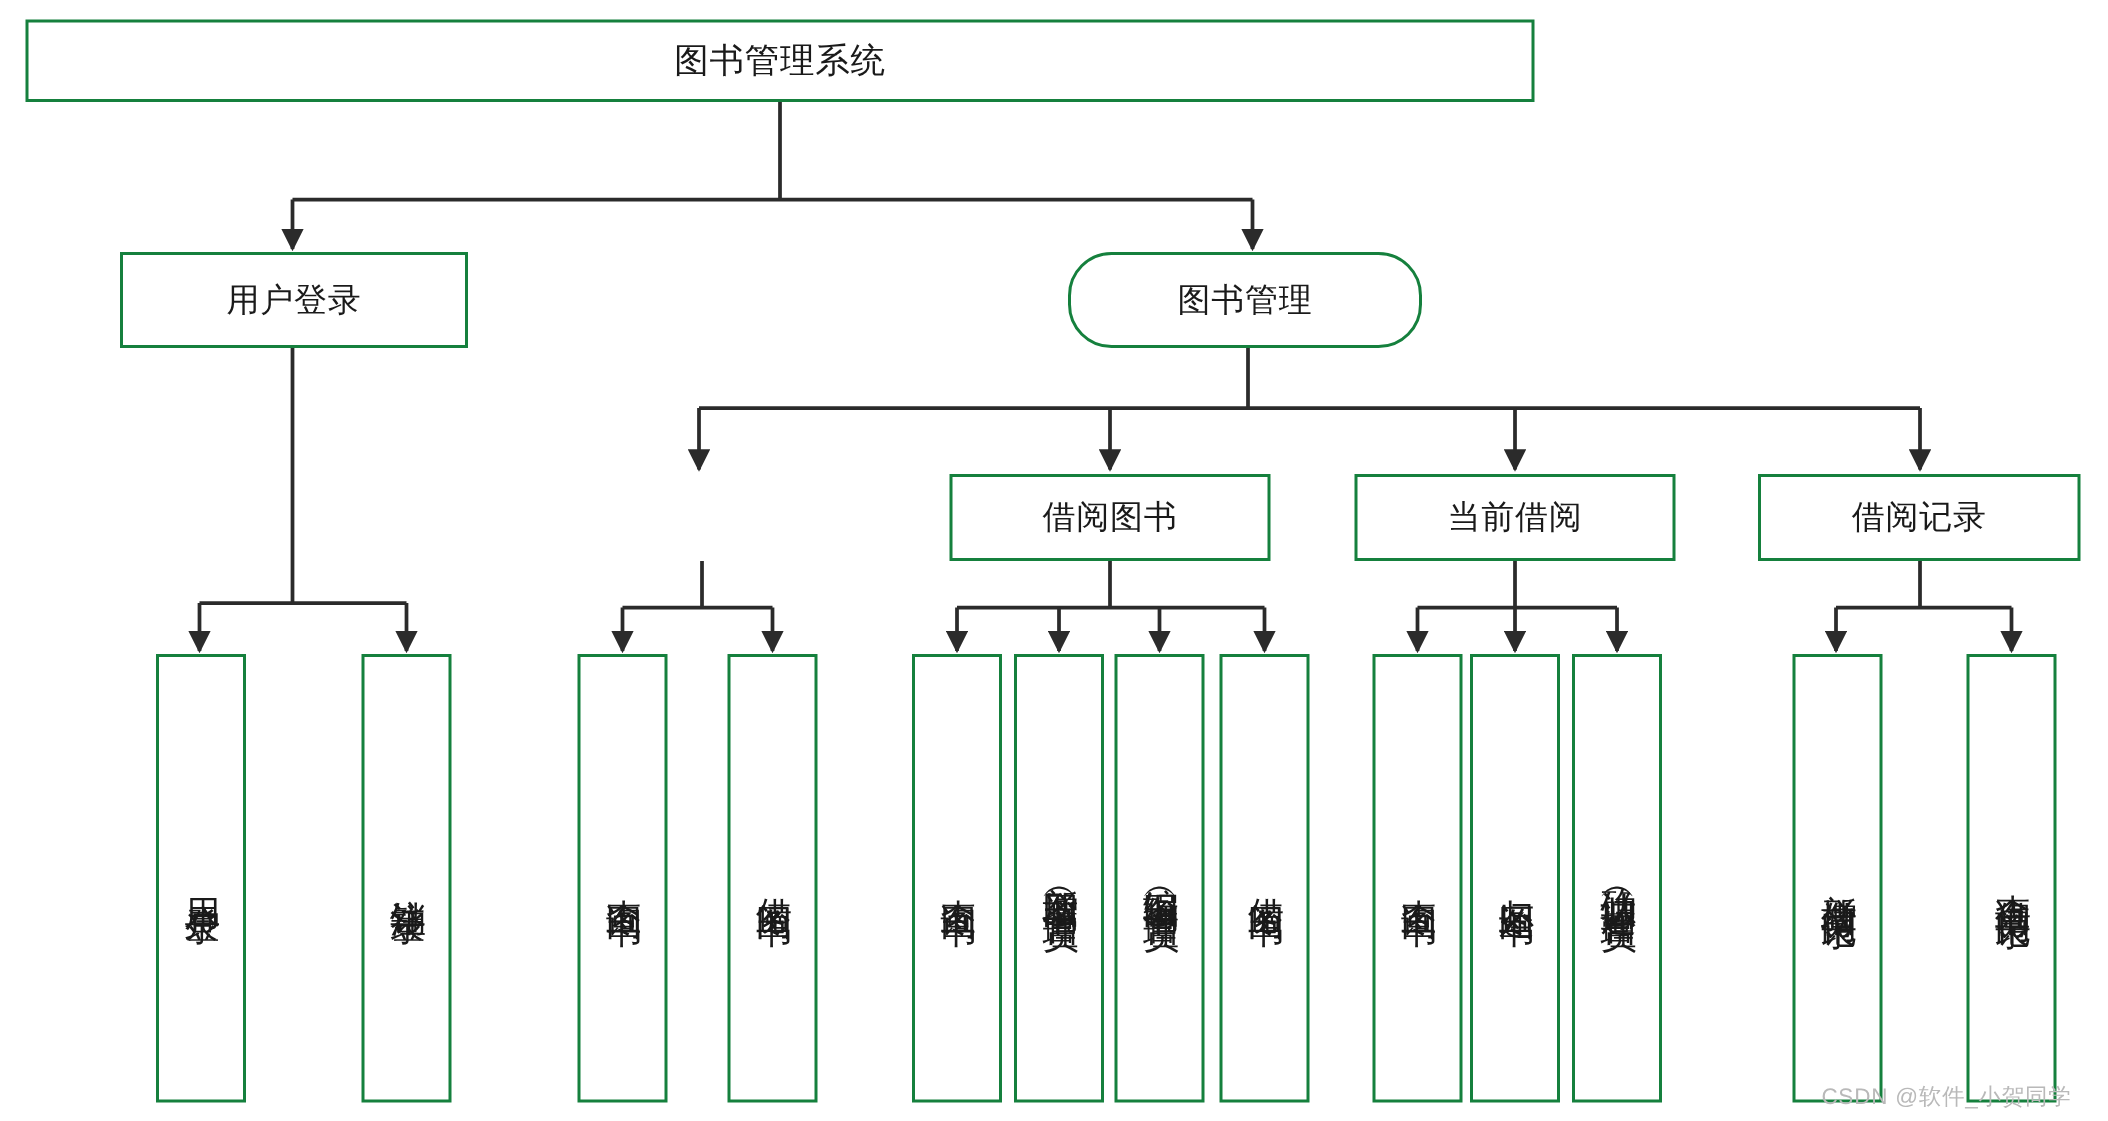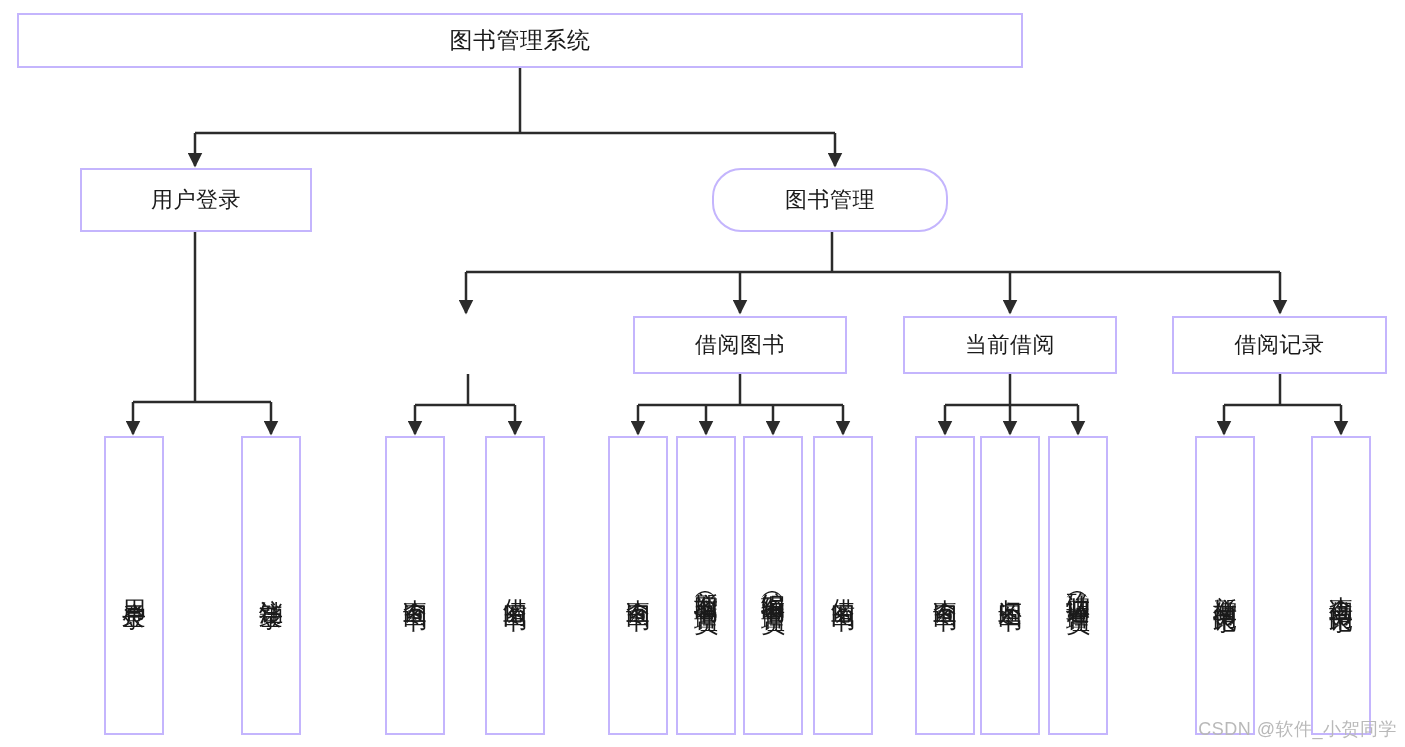--- a/index.html
+++ b/index.html
@@ -21,21 +21,21 @@
     position: absolute;
     left: 0;
     top: 0;
     width: 1405px;
     height: 747px;
     pointer-events: none;
   }
   .node {
     position: absolute;
     box-sizing: border-box;
-    border: 2px solid #c4b5fd;
+    border: 2px solid #15803d;
     background: #ffffff;
     display: flex;
     align-items: center;
     justify-content: center;
     color: #1a1a1a;
   }
   .node-label {
     display: block;
     text-align: center;
     line-height: 1.18;
@@ -57,23 +57,23 @@
   .node.vert .node-label {
     writing-mode: vertical-rl;
     text-orientation: upright;
     font-size: 24px;
     line-height: 1.0;
     letter-spacing: 3px;
     white-space: nowrap;
   }
   .watermark {
     position: absolute;
-    right: 8px;
+    right: 24px;
     bottom: 6px;
-    font-size: 18px;
+    font-size: 15px;
     color: #b9b9b9;
     letter-spacing: 0.5px;
     user-select: none;
   }
 </style>
 </head>
 <body>
 
 <div id="canvas">
 

